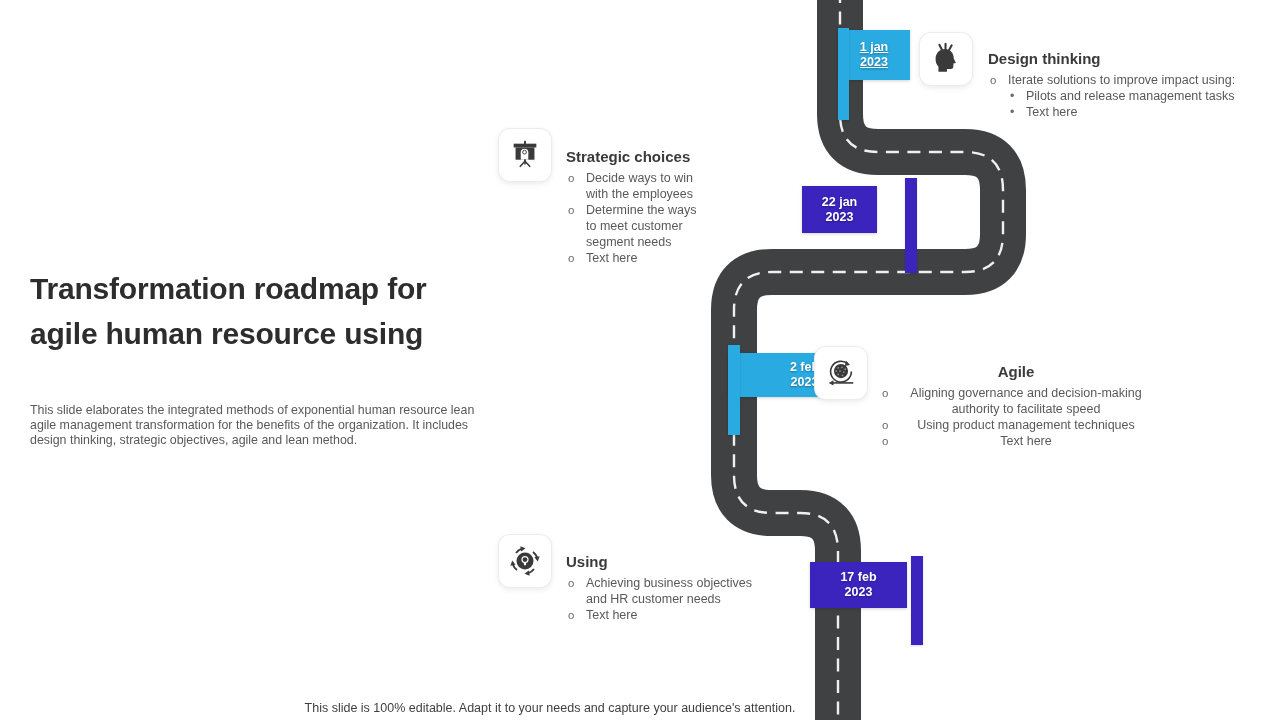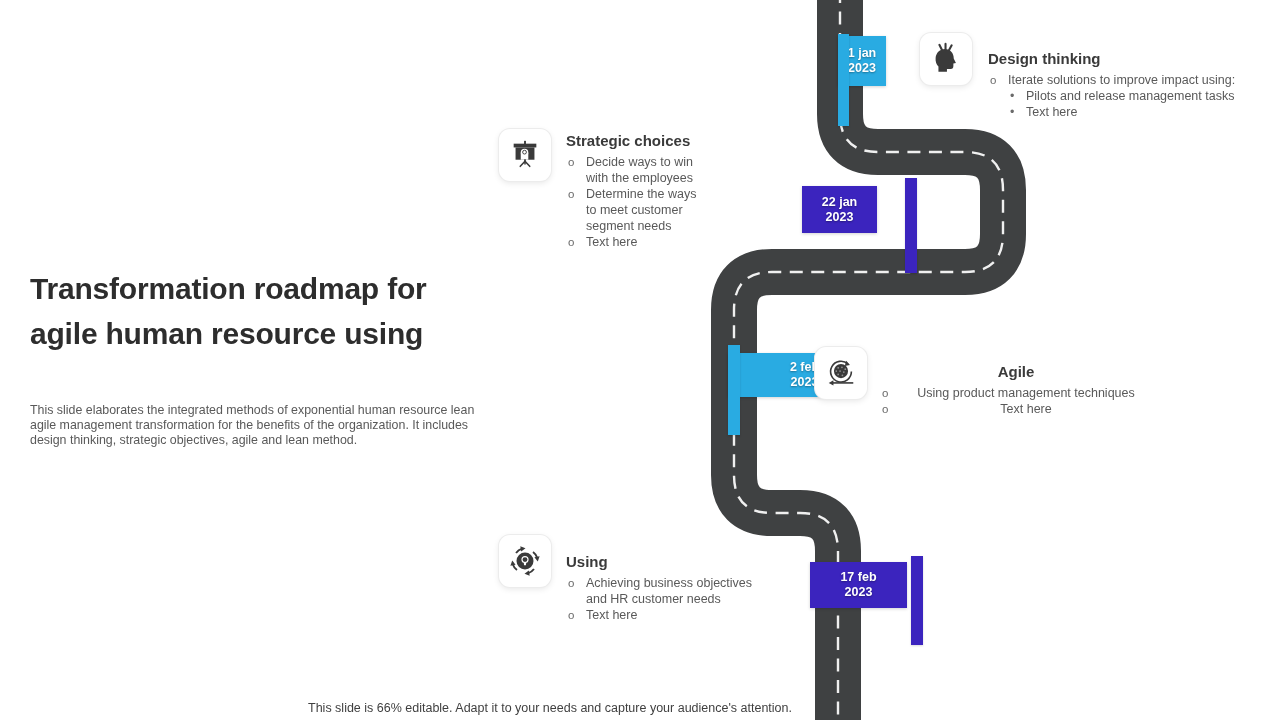--- a/index.html
+++ b/index.html
@@ -60,21 +60,21 @@
     <path class="road-surface" d="M 840 -10 L 840 114 Q 840 152 878 152 L 965 152 Q 1003 152 1003 190 L 1003 234 Q 1003 272 965 272 L 772 272 Q 734 272 734 310 L 734 475 Q 734 513 772 513 L 800 513 Q 838 513 838 551 L 838 730"></path>
     <path class="road-centerline" d="M 840 -10 L 840 114 Q 840 152 878 152 L 965 152 Q 1003 152 1003 190 L 1003 234 Q 1003 272 965 272 L 772 272 Q 734 272 734 310 L 734 475 Q 734 513 772 513 L 800 513 Q 838 513 838 551 L 838 730"></path>
   </svg>
 
   <div class="main-title">
     <div>Transformation roadmap for</div>
     <div>agile human resource using</div>
   </div>
   <div class="main-sub">This slide elaborates the integrated methods of exponential human resource lean agile management transformation for the benefits of the organization. It includes design thinking, strategic objectives, agile and lean method.</div>
 
-  <div class="flag cyan" style="left:838px;top:36px;width:48px;height:50px;">
+  <div class="flag cyan" style="left:838px;top:30px;width:72px;height:50px;text-decoration:underline;">
     <div class="pole" style="left:0;top:-2px;width:11px;height:92px;"></div>
     <div>1 jan</div>
     <div>2023</div>
   </div>
   <div class="icon-card" style="left:920px;top:33px;">
     <svg width="34" height="34" viewBox="0 0 36 36">
       <g stroke="#3A3A3A" stroke-width="2.2" stroke-linecap="round">
         <line x1="14" y1="9" x2="11" y2="3"></line>
         <line x1="17.5" y1="8" x2="17.5" y2="2"></line>
         <line x1="21" y1="9" x2="24" y2="3.5"></line>
@@ -104,21 +104,21 @@
       <circle cx="17.5" cy="15.5" r="4" fill="#FFFFFF"></circle>
       <path d="M13.5 15.5 L13.5 23 L21.5 23 L21.5 15.5 Z" fill="#FFFFFF"></path>
       <circle cx="17.5" cy="15" r="2" fill="none" stroke="#3A3A3A" stroke-width="1"></circle>
       <g stroke="#3A3A3A" stroke-width="1.6" stroke-linecap="round">
         <line x1="18" y1="23" x2="18" y2="27.5"></line>
         <line x1="18" y1="24.5" x2="13" y2="30"></line>
         <line x1="18" y1="24.5" x2="23" y2="30"></line>
       </g>
     </svg>
   </div>
-  <div class="m-text" style="left:566px;top:132px;width:140px;">
+  <div class="m-text" style="left:566px;top:148px;width:140px;">
     <h3>Strategic choices</h3>
     <ul>
       <li class="l1">Decide ways to win with the employees</li>
       <li class="l1">Determine the ways to meet customer segment needs</li>
       <li class="l1">Text here</li>
     </ul>
   </div>
 
   <div class="flag cyan" style="left:728px;top:353px;width:73px;height:44px;padding-left:40px;">
     <div class="pole" style="left:0;top:-8px;width:12px;height:90px;"></div>
@@ -140,20 +140,21 @@
       </g>
       <path d="M25.5 8.5 A 11 11 0 1 0 29 16.5" fill="none" stroke="#3A3A3A" stroke-width="1.7"></path>
       <path d="M23.5 5 L27.5 9.5 L22 10.5 Z" fill="#3A3A3A"></path>
       <line x1="31" y1="28.5" x2="8" y2="28.5" stroke="#3A3A3A" stroke-width="1.7"></line>
       <path d="M10 25.8 L5 28.5 L10 31.2 Z" fill="#3A3A3A"></path>
     </svg>
   </div>
   <div class="m-text" style="left:880px;top:363px;width:272px;text-align:center;">
     <h3>Agile</h3>
     <ul>
+      <li class="l1">Aligning governance and decision-making authority to facilitate speed</li>
       <li class="l1">Using product management techniques</li>
       <li class="l1">Text here</li>
     </ul>
   </div>
 
   <div class="flag purple" style="left:770px;top:562px;width:97px;height:46px;">
     <div class="pole" style="left:61px;top:-6px;width:12px;height:89px;"></div>
     <div>17 feb</div>
     <div>2023</div>
   </div>
@@ -177,15 +178,15 @@
     </svg>
   </div>
   <div class="m-text" style="left:566px;top:553px;width:190px;">
     <h3>Using</h3>
     <ul>
       <li class="l1">Achieving business objectives and HR customer needs</li>
       <li class="l1">Text here</li>
     </ul>
   </div>
 
-  <div class="footer">This slide is 66% editable. Adapt it to your needs and capture your audience's attention.</div>
+  <div class="footer">This slide is 100% editable. Adapt it to your needs and capture your audience's attention.</div>
 
 </div>
 
 </body></html>

